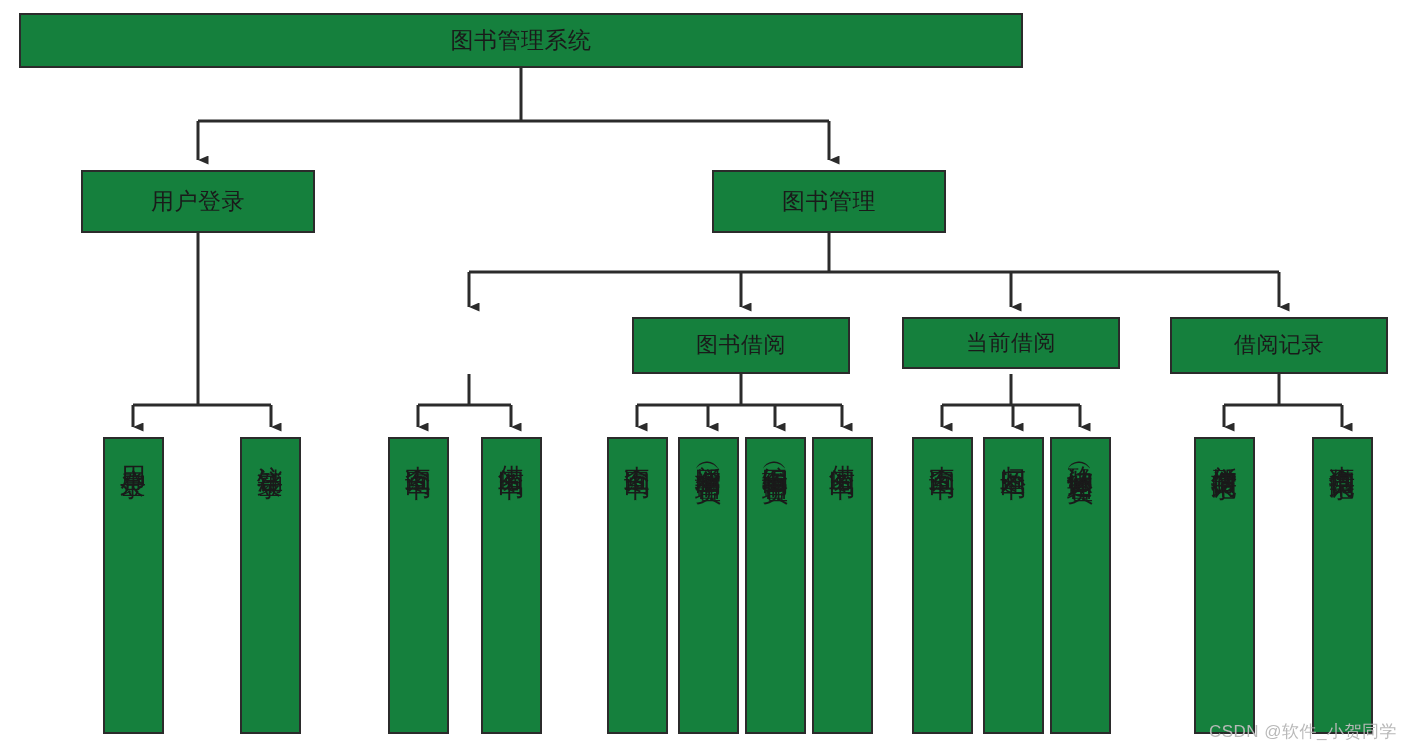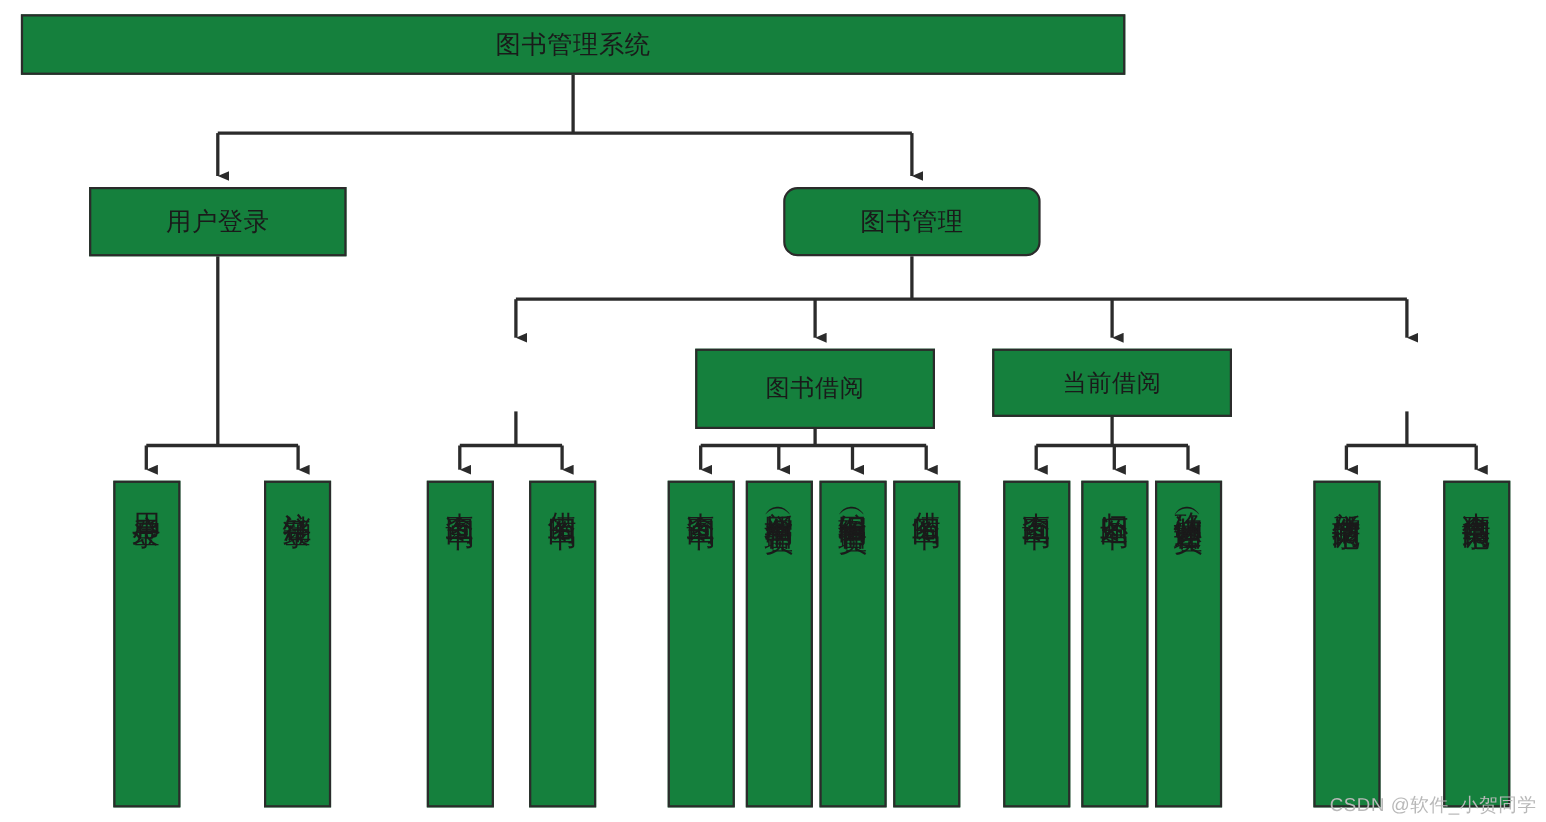--- a/index.html
+++ b/index.html
@@ -133,29 +133,32 @@
     </g>
   </svg>
 
   <div class="node h" style="left:19px; top:13px; width:1004px; height:55px;">
     <span class="lbl">图书管理系统</span>
   </div>
 
   <div class="node h" style="left:81px; top:170px; width:234px; height:63px;">
     <span class="lbl">用户登录</span>
   </div>
-  <div class="node h" style="left:712px; top:170px; width:234px; height:63px;border-radius:13px;">
+  <div class="node h" style="left:712px; top:170px; width:234px; height:63px;">
     <span class="lbl">图书管理</span>
   </div>
 
-  <div class="node h lvl3" style="left:632px; top:317px; width:218px; height:73px;">
+  <div class="node h lvl3" style="left:632px; top:317px; width:218px; height:57px;">
     <span class="lbl">图书借阅</span>
   </div>
-  <div class="node h lvl3" style="left:902px; top:317px; width:218px; height:62px;text-align:center;">
+  <div class="node h lvl3" style="left:902px; top:317px; width:218px; height:52px;text-align:center;">
     <span class="lbl">当前借阅</span>
+  </div>
+  <div class="node h lvl3" style="left:1170px; top:317px; width:218px; height:57px;">
+    <span class="lbl">借阅记录</span>
   </div>
 
   <div class="node v" style="left:103px; top:437px; width:61px; height:297px;">
     <span class="lbl">用户登录</span>
   </div>
   <div class="node v" style="left:240px; top:437px; width:61px; height:297px;">
     <span class="lbl">注销登录</span>
   </div>
   <div class="node v" style="left:388px; top:437px; width:61px; height:297px;">
     <span class="lbl">查询图书</span>

